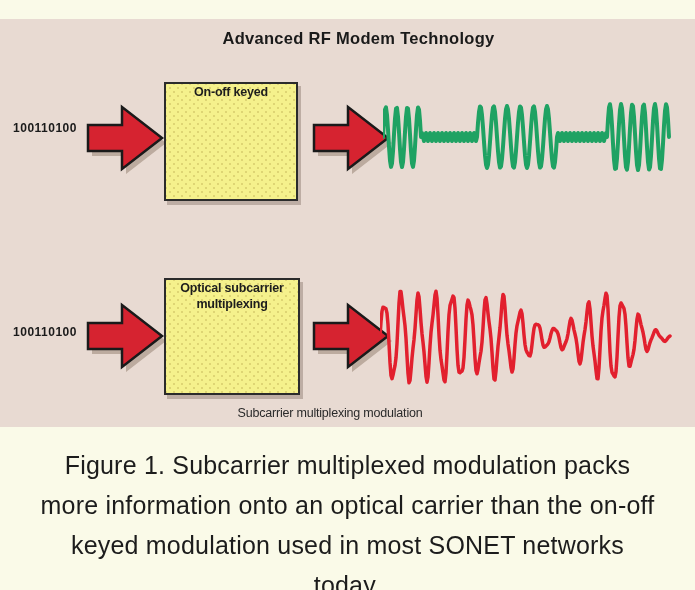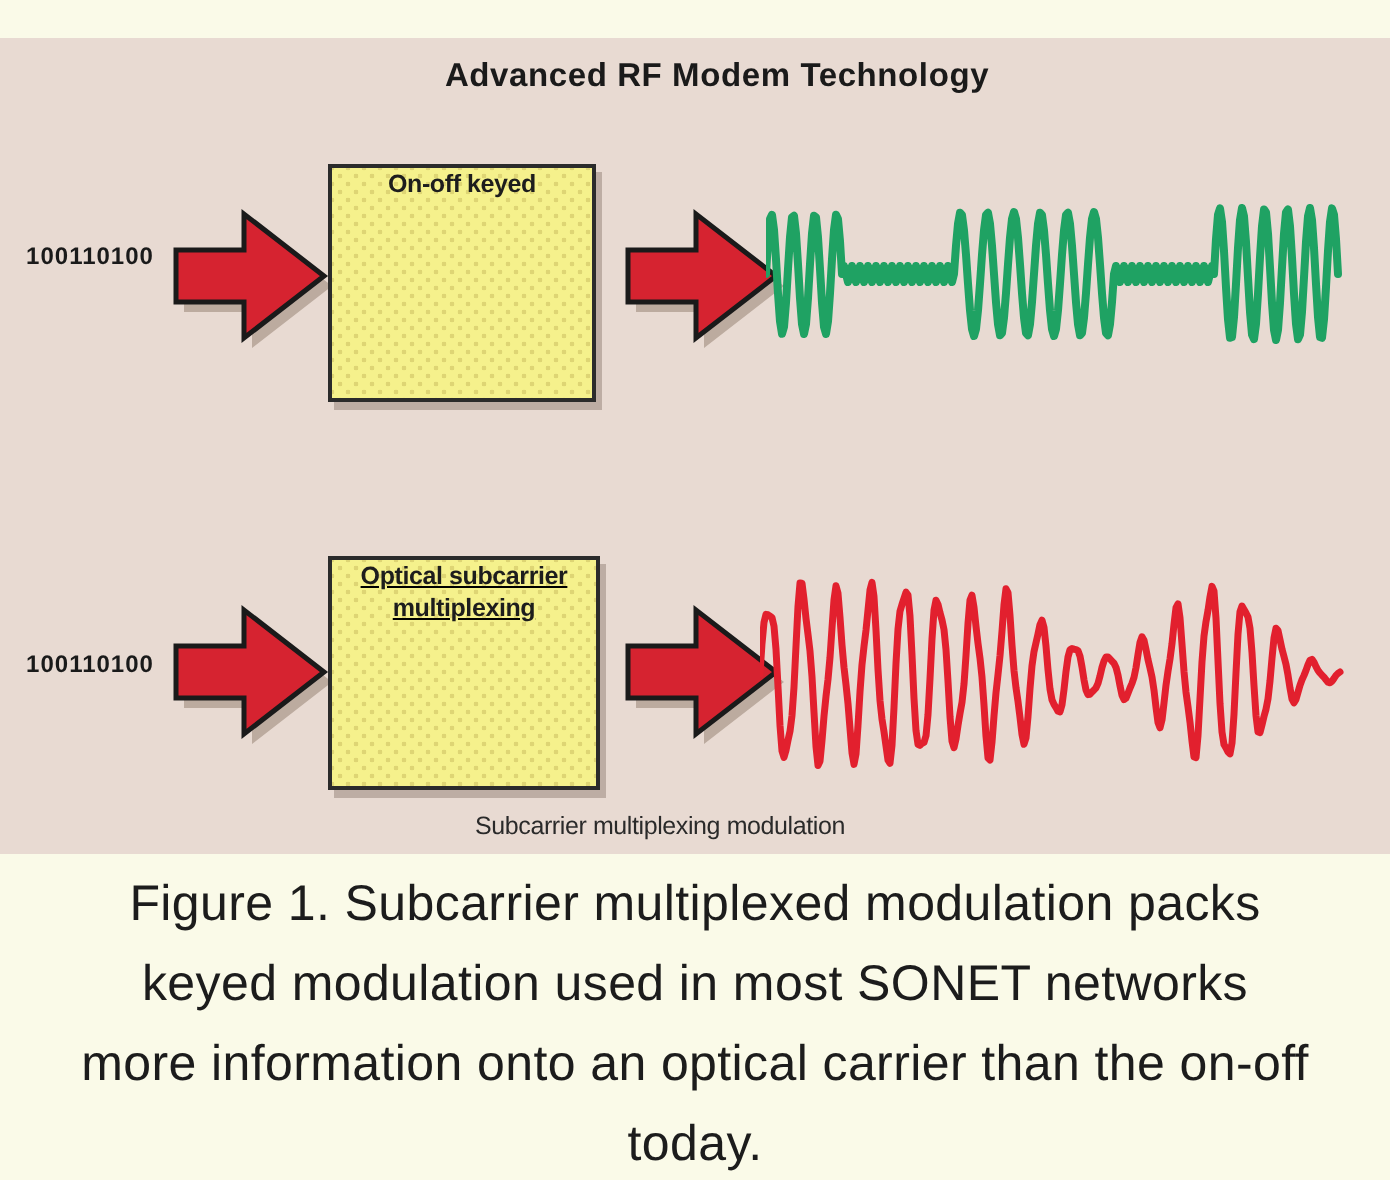--- a/index.html
+++ b/index.html
@@ -24,35 +24,35 @@
 
   .block{position:absolute; box-sizing:border-box;
     background-color:var(--box-fill,#f5f18c);
     background-image:radial-gradient(var(--box-dot,#e0d878) 1.1px, transparent 1.3px),
                      radial-gradient(var(--box-dot,#e0d878) 1.1px, transparent 1.3px);
     background-size:8px 8px, 8px 8px; background-position:0 0, 4px 4px;
     border:2px solid var(--box-border,#2b2b2b);
     box-shadow:3px 4px 0 rgba(110,90,80,.35);
     display:flex; align-items:flex-start; justify-content:center; text-align:center;}
   .block1{left:164px; top:63px; width:134px; height:119px;}
-  .block2{left:164px; top:259px; width:136px; height:117px;text-decoration:underline;}
+  .block2{left:164px; top:259px; width:136px; height:117px;}
   .block-label{font-weight:bold; font-size:12.5px; line-height:16px; color:#1d1d1d; letter-spacing:-.2px;}
   .block-label span{display:block;}
 
   .wave{position:absolute;}
   .wave1{left:383px; top:78px;}
   .wave2{left:380px; top:262px;}
 
   .row-caption{position:absolute; text-align:center; font-size:12.5px; letter-spacing:-.2px; color:#2a2a2a;}
   .cap1{left:160px; top:195px; width:340px;}
   .cap2{left:130px; top:387px; width:400px;}
 
   
   .caption-area{position:absolute; left:0; top:427px; width:695px; height:149px;
-    background:var(--caption-bg,#fafae8); text-align:center; padding-top:5px; box-sizing:border-box;}
+    background:var(--caption-bg,#fafae8); text-align:center; padding-top:18px; box-sizing:border-box;}
   .caption-line{font-size:25px; line-height:40px; color:#1c1c1c; letter-spacing:.2px;}
 </style>
 </head>
 <body>
 
 <div class="stage">
 
   <div class="diagram">
     <div class="diagram-title">Advanced RF Modem Technology</div>
 
@@ -101,18 +101,18 @@
 
     <svg class="wave wave2" width="292" height="112" viewBox="0 0 292 112">
         <path d="M0.0,56.0 L1.0,40.8 L2.0,30.2 L3.0,26.2 L4.0,26.4 L5.0,27.1 L6.0,27.8 L7.0,32.1 L8.0,43.7 L9.0,62.3 L10.0,81.7 L11.0,94.5 L12.0,97.7 L13.0,94.1 L14.0,89.1 L15.0,84.6 L16.0,76.8 L17.0,62.5 L18.0,42.1 L19.0,22.1 L20.0,10.5 L21.0,10.6 L22.0,18.6 L23.0,28.2 L24.0,36.2 L25.0,44.6 L26.0,57.4 L27.0,75.1 L28.0,92.3 L29.0,101.7 L30.0,99.6 L31.0,89.3 L32.0,77.1 L33.0,67.2 L34.0,58.7 L35.0,47.7 L36.0,33.0 L37.0,18.9 L38.0,11.9 L39.0,15.6 L40.0,27.7 L41.0,41.5 L42.0,52.7 L43.0,61.3 L44.0,70.8 L45.0,83.2 L46.0,95.4 L47.0,101.2 L48.0,96.1 L49.0,81.8 L50.0,64.9 L51.0,51.3 L52.0,42.2 L53.0,34.1 L54.0,24.0 L55.0,14.0 L56.0,10.2 L57.0,17.3 L58.0,34.1 L59.0,53.8 L60.0,69.3 L61.0,78.6 L62.0,84.9 L63.0,92.0 L64.0,99.1 L65.0,100.7 L66.0,91.7 L67.0,72.7 L68.0,50.7 L69.0,33.6 L70.0,24.6 L71.0,21.2 L72.0,18.2 L73.0,15.1 L74.0,16.5 L75.0,27.1 L76.0,46.5 L77.0,68.2 L78.0,84.3 L79.0,91.2 L80.0,91.7 L81.0,90.7 L82.0,90.2 L83.0,86.9 L84.0,76.3 L85.0,58.4 L86.0,38.5 L87.0,24.1 L88.0,19.1 L89.0,21.2 L90.0,25.4 L91.0,29.0 L92.0,33.8 L93.0,43.8 L94.0,59.7 L95.0,77.3 L96.0,89.6 L97.0,92.8 L98.0,88.5 L99.0,81.7 L100.0,75.7 L101.0,70.2 L102.0,61.1 L103.0,46.8 L104.0,30.7 L105.0,19.0 L106.0,16.6 L107.0,22.7 L108.0,32.2 L109.0,40.7 L110.0,48.1 L111.0,57.6 L112.0,71.5 L113.0,87.1 L114.0,98.0 L115.0,99.0 L116.0,90.1 L117.0,77.0 L118.0,65.3 L119.0,56.3 L120.0,46.8 L121.0,34.6 L122.0,21.4 L123.0,13.4 L124.0,15.3 L125.0,26.6 L126.0,41.6 L127.0,54.3 L128.0,62.9 L129.0,69.7 L130.0,77.7 L131.0,86.3 L132.0,91.1 L133.0,88.0 L134.0,77.3 L135.0,63.4 L136.0,51.9 L137.0,44.8 L138.0,40.4 L139.0,36.0 L140.0,31.3 L141.0,29.1 L142.0,32.7 L143.0,42.1 L144.0,53.9 L145.0,63.5 L146.0,68.9 L147.0,71.2 L148.0,72.8 L149.0,74.6 L150.0,74.9 L151.0,71.4 L152.0,63.8 L153.0,54.7 L154.0,47.5 L155.0,43.9 L156.0,43.3 L157.0,43.6 L158.0,43.8 L159.0,44.4 L160.0,47.1 L161.0,52.5 L162.0,58.9 L163.0,64.0 L164.0,66.3 L165.0,66.1 L166.0,65.0 L167.0,64.0 L168.0,62.9 L169.0,60.7 L170.0,57.0 L171.0,52.7 L172.0,49.5 L173.0,47.5 L174.0,47.5 L175.0,48.5 L176.0,49.6 L177.0,50.6 L178.0,52.7 L179.0,56.6 L180.0,61.9 L181.0,66.6 L182.0,68.8 L183.0,68.1 L184.0,65.6 L185.0,63.0 L186.0,60.7 L187.0,57.7 L188.0,52.8 L189.0,46.3 L190.0,40.2 L191.0,37.4 L192.0,39.1 L193.0,43.7 L194.0,48.8 L195.0,53.0 L196.0,57.5 L197.0,64.1 L198.0,72.7 L199.0,80.3 L200.0,82.9 L201.0,79.0 L202.0,70.5 L203.0,61.6 L204.0,54.6 L205.0,48.5 L206.0,40.9 L207.0,31.2 L208.0,22.8 L209.0,20.9 L210.0,27.9 L211.0,41.1 L212.0,54.8 L213.0,65.1 L214.0,72.4 L215.0,80.1 L216.0,89.6 L217.0,97.5 L218.0,97.8 L219.0,86.8 L220.0,68.3 L221.0,49.9 L222.0,37.0 L223.0,29.8 L224.0,24.2 L225.0,17.4 L226.0,12.2 L227.0,14.6 L228.0,28.1 L229.0,49.5 L230.0,70.8 L231.0,85.0 L232.0,91.3 L233.0,93.0 L234.0,95.0 L235.0,95.9 L236.0,90.6 L237.0,76.1 L238.0,55.4 L239.0,36.1 L240.0,24.8 L241.0,22.0 L242.0,23.7 L243.0,25.5 L244.0,27.5 L245.0,33.2 L246.0,45.3 L247.0,61.8 L248.0,76.8 L249.0,85.0 L250.0,85.3 L251.0,81.4 L252.0,77.2 L253.0,73.6 L254.0,68.4 L255.0,59.5 L256.0,48.1 L257.0,38.0 L258.0,33.1 L259.0,34.3 L260.0,38.9 L261.0,43.6 L262.0,47.3 L263.0,51.2 L264.0,56.6 L265.0,63.1 L266.0,68.5 L267.0,70.4 L268.0,68.7 L269.0,65.1 L270.0,61.6 L271.0,58.9 L272.0,56.7 L273.0,54.2 L274.0,51.3 L275.0,49.1 L276.0,48.7 L277.0,50.1 L278.0,52.3 L279.0,54.2 L280.0,55.5 L281.0,56.6 L282.0,57.6 L283.0,58.9 L284.0,60.1 L285.0,60.4 L286.0,59.6 L287.0,58.2 L288.0,56.7 L289.0,55.7 L290.0,55.0" fill="none" stroke="#e2202e" stroke-width="3.5" stroke-linejoin="round" stroke-linecap="round"></path>
       </svg>
 
     <div class="row-caption cap2">Subcarrier multiplexing modulation</div>
   </div>
 
   <div class="caption-area">
     <div class="caption-line">Figure 1. Subcarrier multiplexed modulation packs</div>
+    <div class="caption-line">more information onto an optical carrier than the on-off</div>
     <div class="caption-line">keyed modulation used in most SONET networks</div>
-    <div class="caption-line">more information onto an optical carrier than the on-off</div>
     <div class="caption-line">today.</div>
   </div>
 
 </div>
 
 </body></html>

